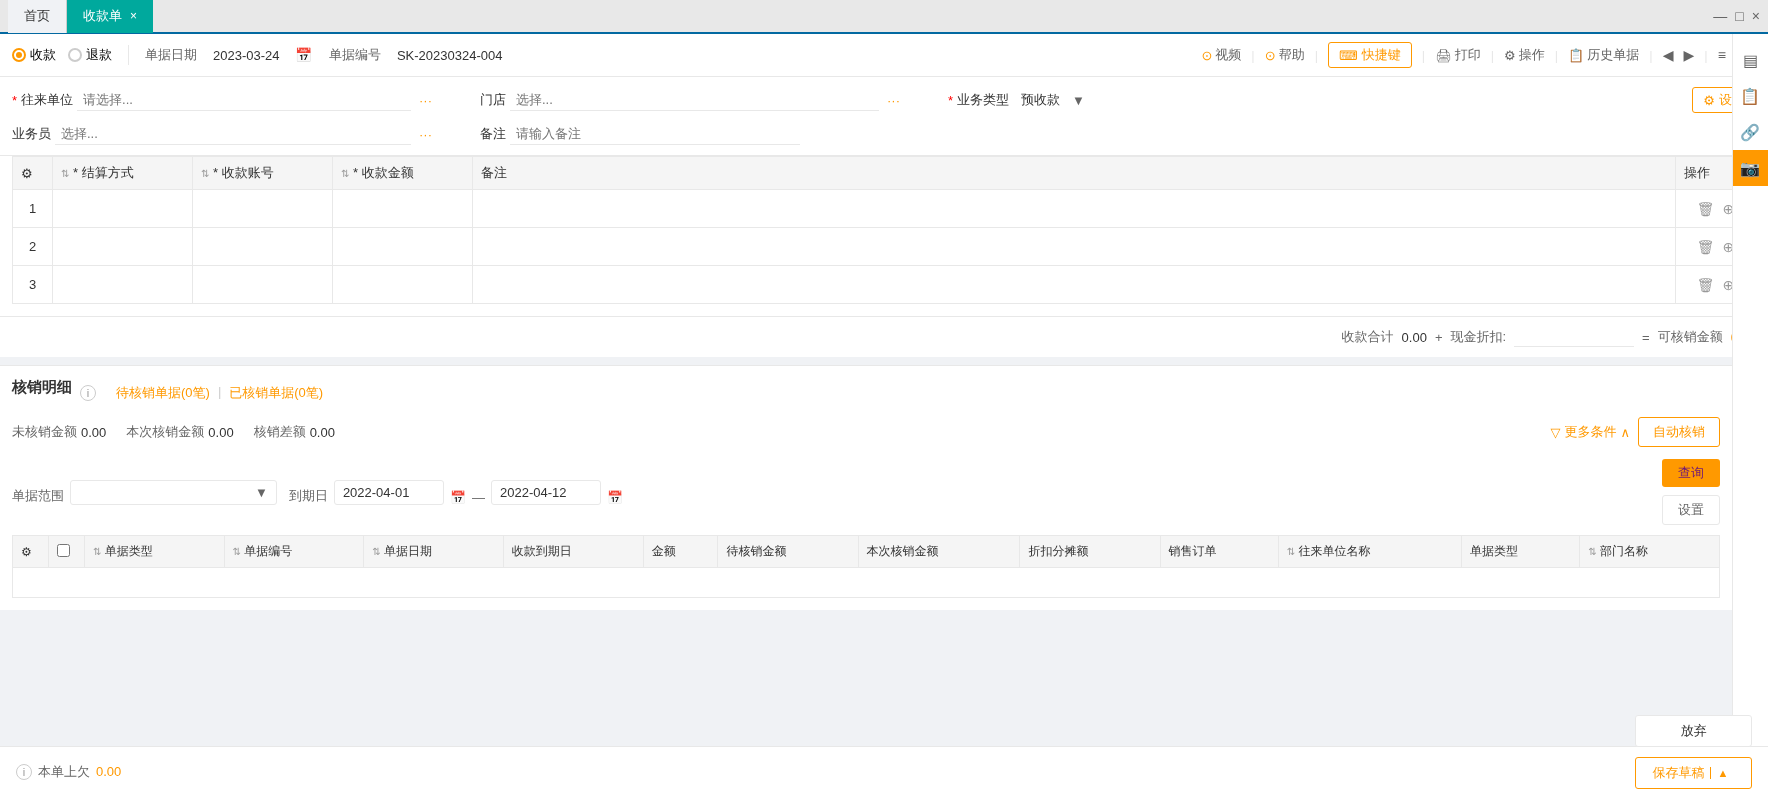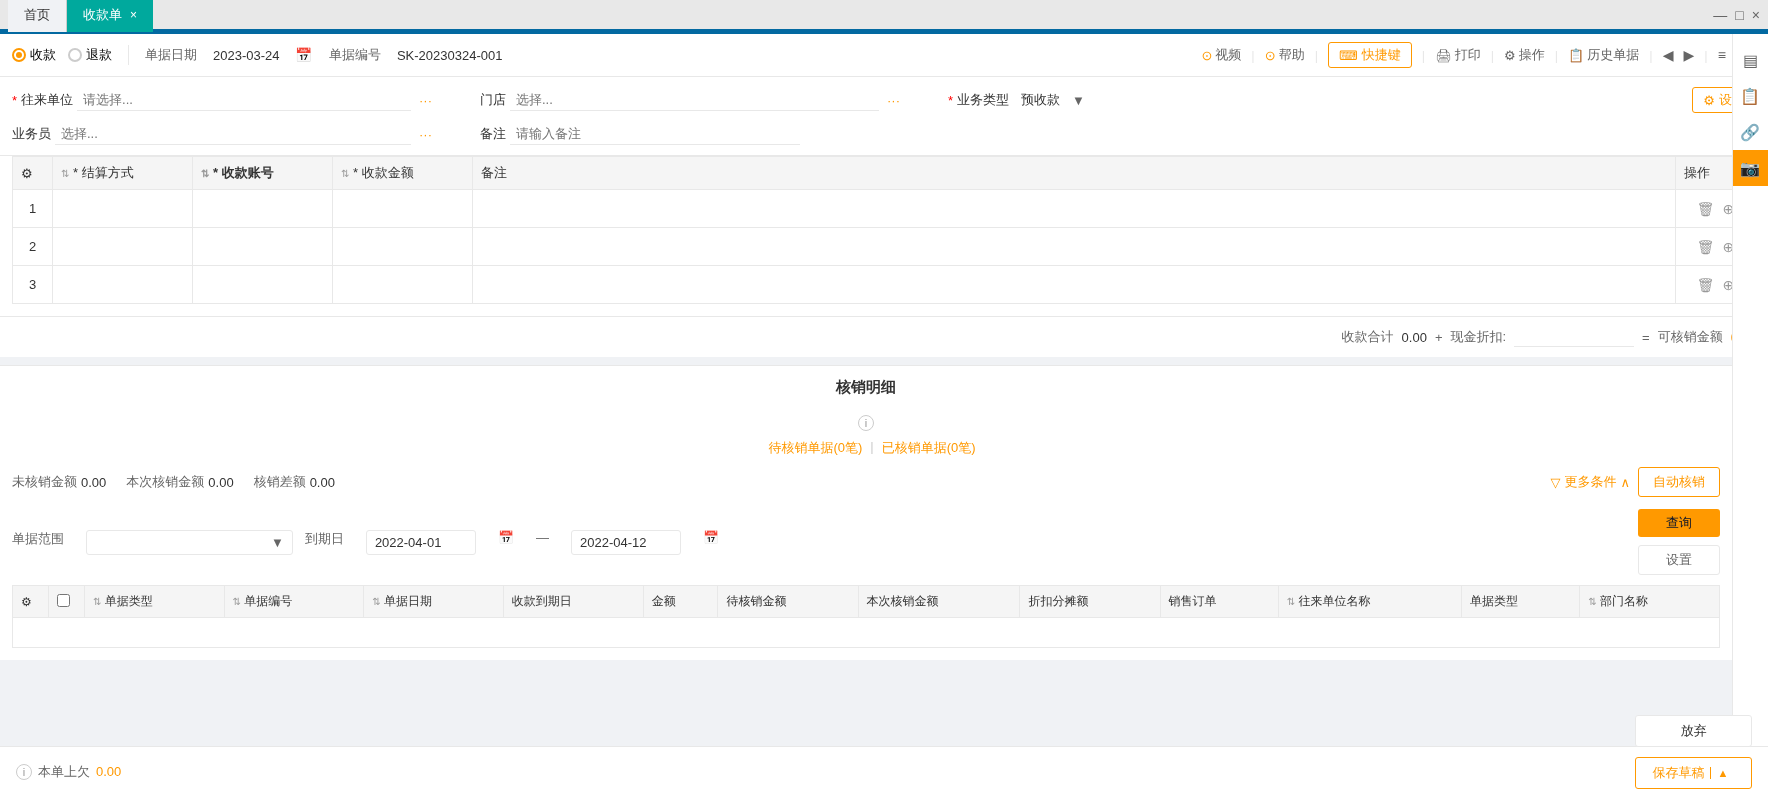--- a/index.html
+++ b/index.html
@@ -1,21 +1,21 @@
 <!DOCTYPE html>
 <html><head>
   <meta charset="utf-8">
   <style>
     * { box-sizing: border-box; margin: 0; padding: 0; font-family: 'Microsoft YaHei', Arial, sans-serif; font-size: 13px; }
     body { background: #f0f2f5; width: 1768px; min-height: 796px; overflow: hidden; }
 
     
     .tab-bar {
       display: flex; align-items: center; background: #e8e8e8; height: 34px;
-      border-bottom: 5px solid #0369a1; padding: 0 8px;
+      border-bottom: 2px solid #0369a1; padding: 0 8px;
     }
     .tab-home {
       background: #f0f2f5; padding: 0 16px; height: 34px; line-height: 34px;
       color: #333; cursor: pointer; border-right: 1px solid #ccc;
     }
     .tab-active {
       background: #00a99d; color: #fff; padding: 0 16px; height: 34px; line-height: 34px;
       display: flex; align-items: center; gap: 8px; cursor: pointer;
     }
     .tab-close { color: #fff; font-size: 12px; cursor: pointer; }
@@ -101,35 +101,35 @@
     .verify-title { font-size: 15px; font-weight: bold; color: #333; display: flex; align-items: center; gap: 8px; margin-bottom: 10px; }
     .verify-tabs { display: flex; gap: 0; margin-left: 12px; }
     .verify-tab { color: #f90; cursor: pointer; font-size: 13px; }
     .verify-tab-sep { color: #ccc; margin: 0 8px; }
     .info-circle { width: 16px; height: 16px; border-radius: 50%; border: 1px solid #ccc; display: inline-flex; align-items: center; justify-content: center; font-size: 11px; color: #999; cursor: pointer; }
 
     .verify-stats { display: flex; align-items: center; gap: 20px; margin-bottom: 12px; }
     .stat-item { display: flex; align-items: center; gap: 4px; }
     .stat-label { color: #666; }
     .stat-value { color: #333; }
-    .filter-item { display: flex; align-items: flex-start; gap: 22px; }
+    .filter-item { display: flex; align-items: flex-end; gap: 6px; }
     .filter-label { color: #666; white-space: nowrap; }
     .date-input {
       border: 1px solid #e8e8e8; border-radius: 3px; padding: 4px 8px;
       background: #fff; color: #333; outline: none; width: 110px;
     }
     .date-sep { color: #666; }
     .calendar-icon { color: #f90; cursor: pointer; }
     .more-filter { color: #f90; cursor: pointer; display: flex; align-items: center; gap: 4px; }
     .btn-auto-cancel {
       background: #fff; border: 1px solid #f90; color: #f90; padding: 5px 14px;
       border-radius: 3px; cursor: pointer;
     }
     .btn-query {
-      background: #f90; border: none; color: #0f172a; padding: 5px 28px;
+      background: #f90; border: none; color: #701a75; padding: 5px 16px;
       border-radius: 3px; cursor: pointer;
     }
     .btn-settings {
       background: #fff; border: 1px solid #e8e8e8; color: #666; padding: 5px 14px;
       border-radius: 3px; cursor: pointer; display: block; margin-top: 4px;
     }
 
     
     .bottom-table { width: 100%; border-collapse: collapse; border: 1px solid #e8e8e8; margin-top: 8px; }
     .bottom-table th {
@@ -200,21 +200,21 @@
     <div class="radio-item">
       <div class="radio-circle"></div>
       <span>退款</span>
     </div>
   </div>
   <div class="toolbar-divider"></div>
   <span class="toolbar-label">单据日期</span>
   <span class="toolbar-value">2023-03-24</span>
   <span class="toolbar-icon-btn">📅</span>
   <span class="toolbar-label">单据编号</span>
-  <span class="toolbar-value">SK-20230324-001</span>
+  <span class="toolbar-value">SK-20230324-004</span>
   <div class="toolbar-right">
     <span class="toolbar-text-btn">
       <span class="icon">⊙</span>
       <span>视频</span>
     </span>
     <span style="color:#e8e8e8">|</span>
     <span class="toolbar-text-btn">
       <span class="icon">⊙</span>
       <span>帮助</span>
     </span>
@@ -290,21 +290,21 @@
   <table class="data-table">
     <thead>
       <tr>
         <th style="width:40px;">
           <span>⚙</span>
         </th>
         <th style="width:140px;margin-top:8px;">
           <span class="sort-icon">⇅</span>
           <span>* 结算方式</span>
         </th>
-        <th style="width:140px;font-weight:bold;">
+        <th style="width:140px;">
           <span class="sort-icon">⇅</span>
           <span>* 收款账号</span>
         </th>
         <th style="width:140px;">
           <span class="sort-icon">⇅</span>
           <span>* 收款金额</span>
         </th>
         <th>
           <span>备注</span>
         </th>
@@ -360,21 +360,21 @@
   <span class="summary-value">0.00</span>
   <span class="summary-label">+</span>
   <span class="summary-label">现金折扣:</span>
   <input class="discount-input" style="">
   <span class="summary-label">=</span>
   <span class="summary-label">可核销金额</span>
   <span class="summary-orange">0.00</span>
 </div>
 
 <div class="verify-section" style="margin-right: 36px;">
-  <div style="display:flex; align-items:center; margin-bottom:10px; gap: 8px; flex-direction: column;">
+  <div style="display:flex; align-items:center; margin-bottom:10px; gap: 8px;">
     <span class="verify-title">核销明细</span>
     <span class="info-circle">i</span>
     <div class="verify-tabs">
       <span class="verify-tab">待核销单据(0笔)</span>
       <span class="verify-tab-sep">|</span>
       <span class="verify-tab">已核销单据(0笔)</span>
     </div>
   </div>
 
   <div class="verify-stats">

